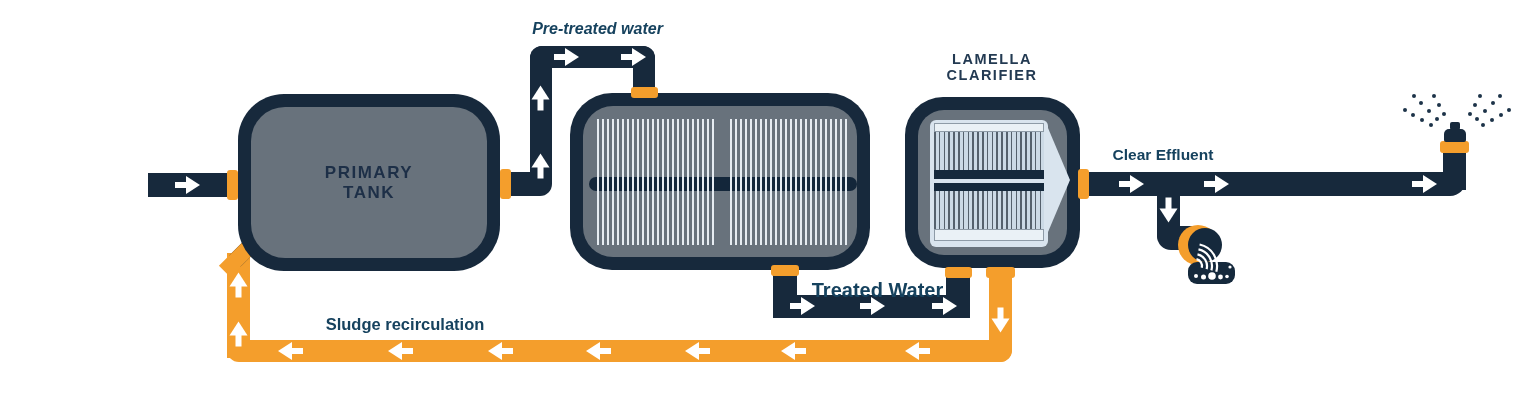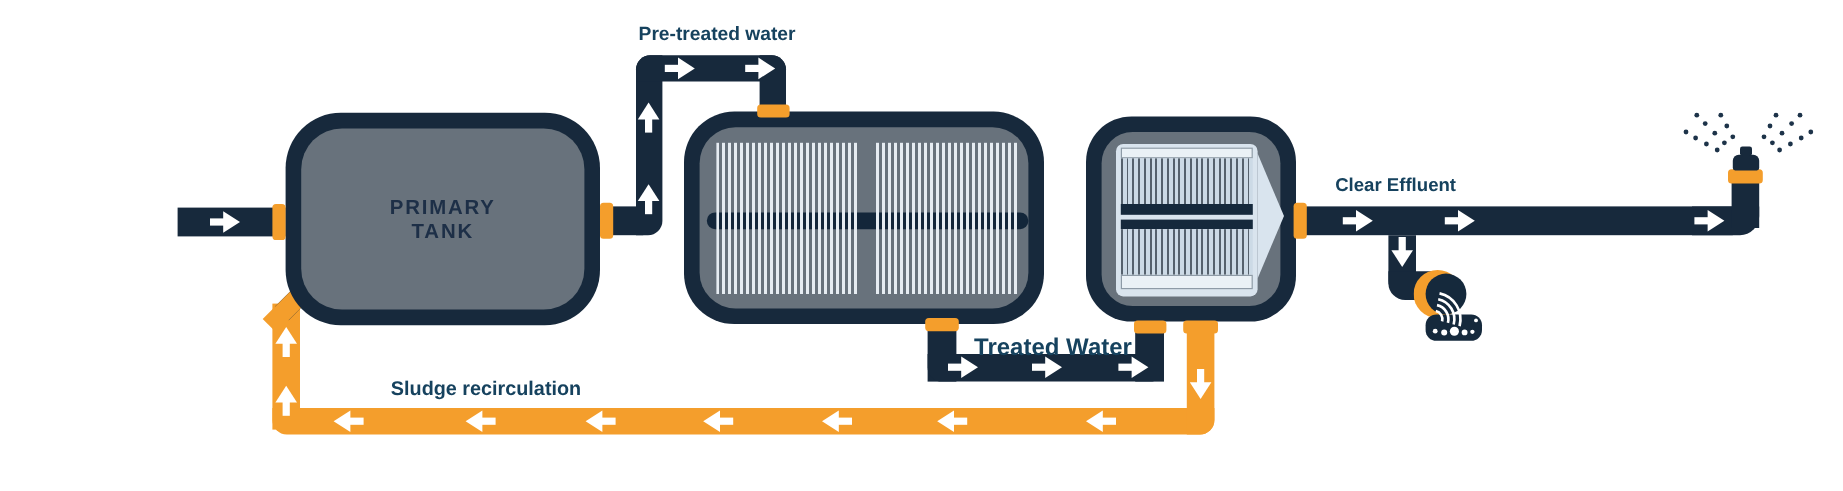--- a/index.html
+++ b/index.html
@@ -171,21 +171,25 @@
       <circle cx="18" cy="56" r="2"></circle>
         <circle cx="25.5" cy="57" r="2.5"></circle>
         <circle cx="34" cy="56" r="3.8"></circle>
       <circle cx="42.5" cy="57" r="2.4"></circle>
         <circle cx="49" cy="56.5" r="1.8"></circle>
       <circle cx="52" cy="47" r="1.6"></circle>
         <circle cx="45" cy="36" r="1.6"></circle>
     </g>
   </svg>
 
-  <div class="flowlbl" style="left:505px;top:20px;width:185px;font-size:16px;">Pre-treated water</div>
+  <div class="hdg" style="left:917px;top:51px;width:150px;font-size:14.5px;line-height:16px;letter-spacing:1.5px;">
+    <div>LAMELLA</div>
+    <div>CLARIFIER</div>
+  </div>
+  <div class="flowlbl" style="left:505px;top:20px;width:185px;font-size:16px;font-style:italic;">Pre-treated water</div>
   <div class="flowlbl" style="left:800px;top:279px;width:155px;font-size:20px;">Treated Water</div>
   <div class="flowlbl" style="left:1092px;top:146px;width:142px;font-size:15.5px;">Clear Effluent</div>
   <div class="flowlbl" style="left:305px;top:315px;width:200px;font-size:16.5px;">Sludge recirculation</div>
 
   <div class="arr" style="left:175px;top:176px;"></div>
   <div class="arr up" style="left:528px;top:89px;"></div>
   <div class="arr up" style="left:528px;top:157px;"></div>
   <div class="arr" style="left:554px;top:48px;"></div>
   <div class="arr" style="left:621px;top:48px;"></div>
   <div class="arr" style="left:790px;top:297px;"></div>

